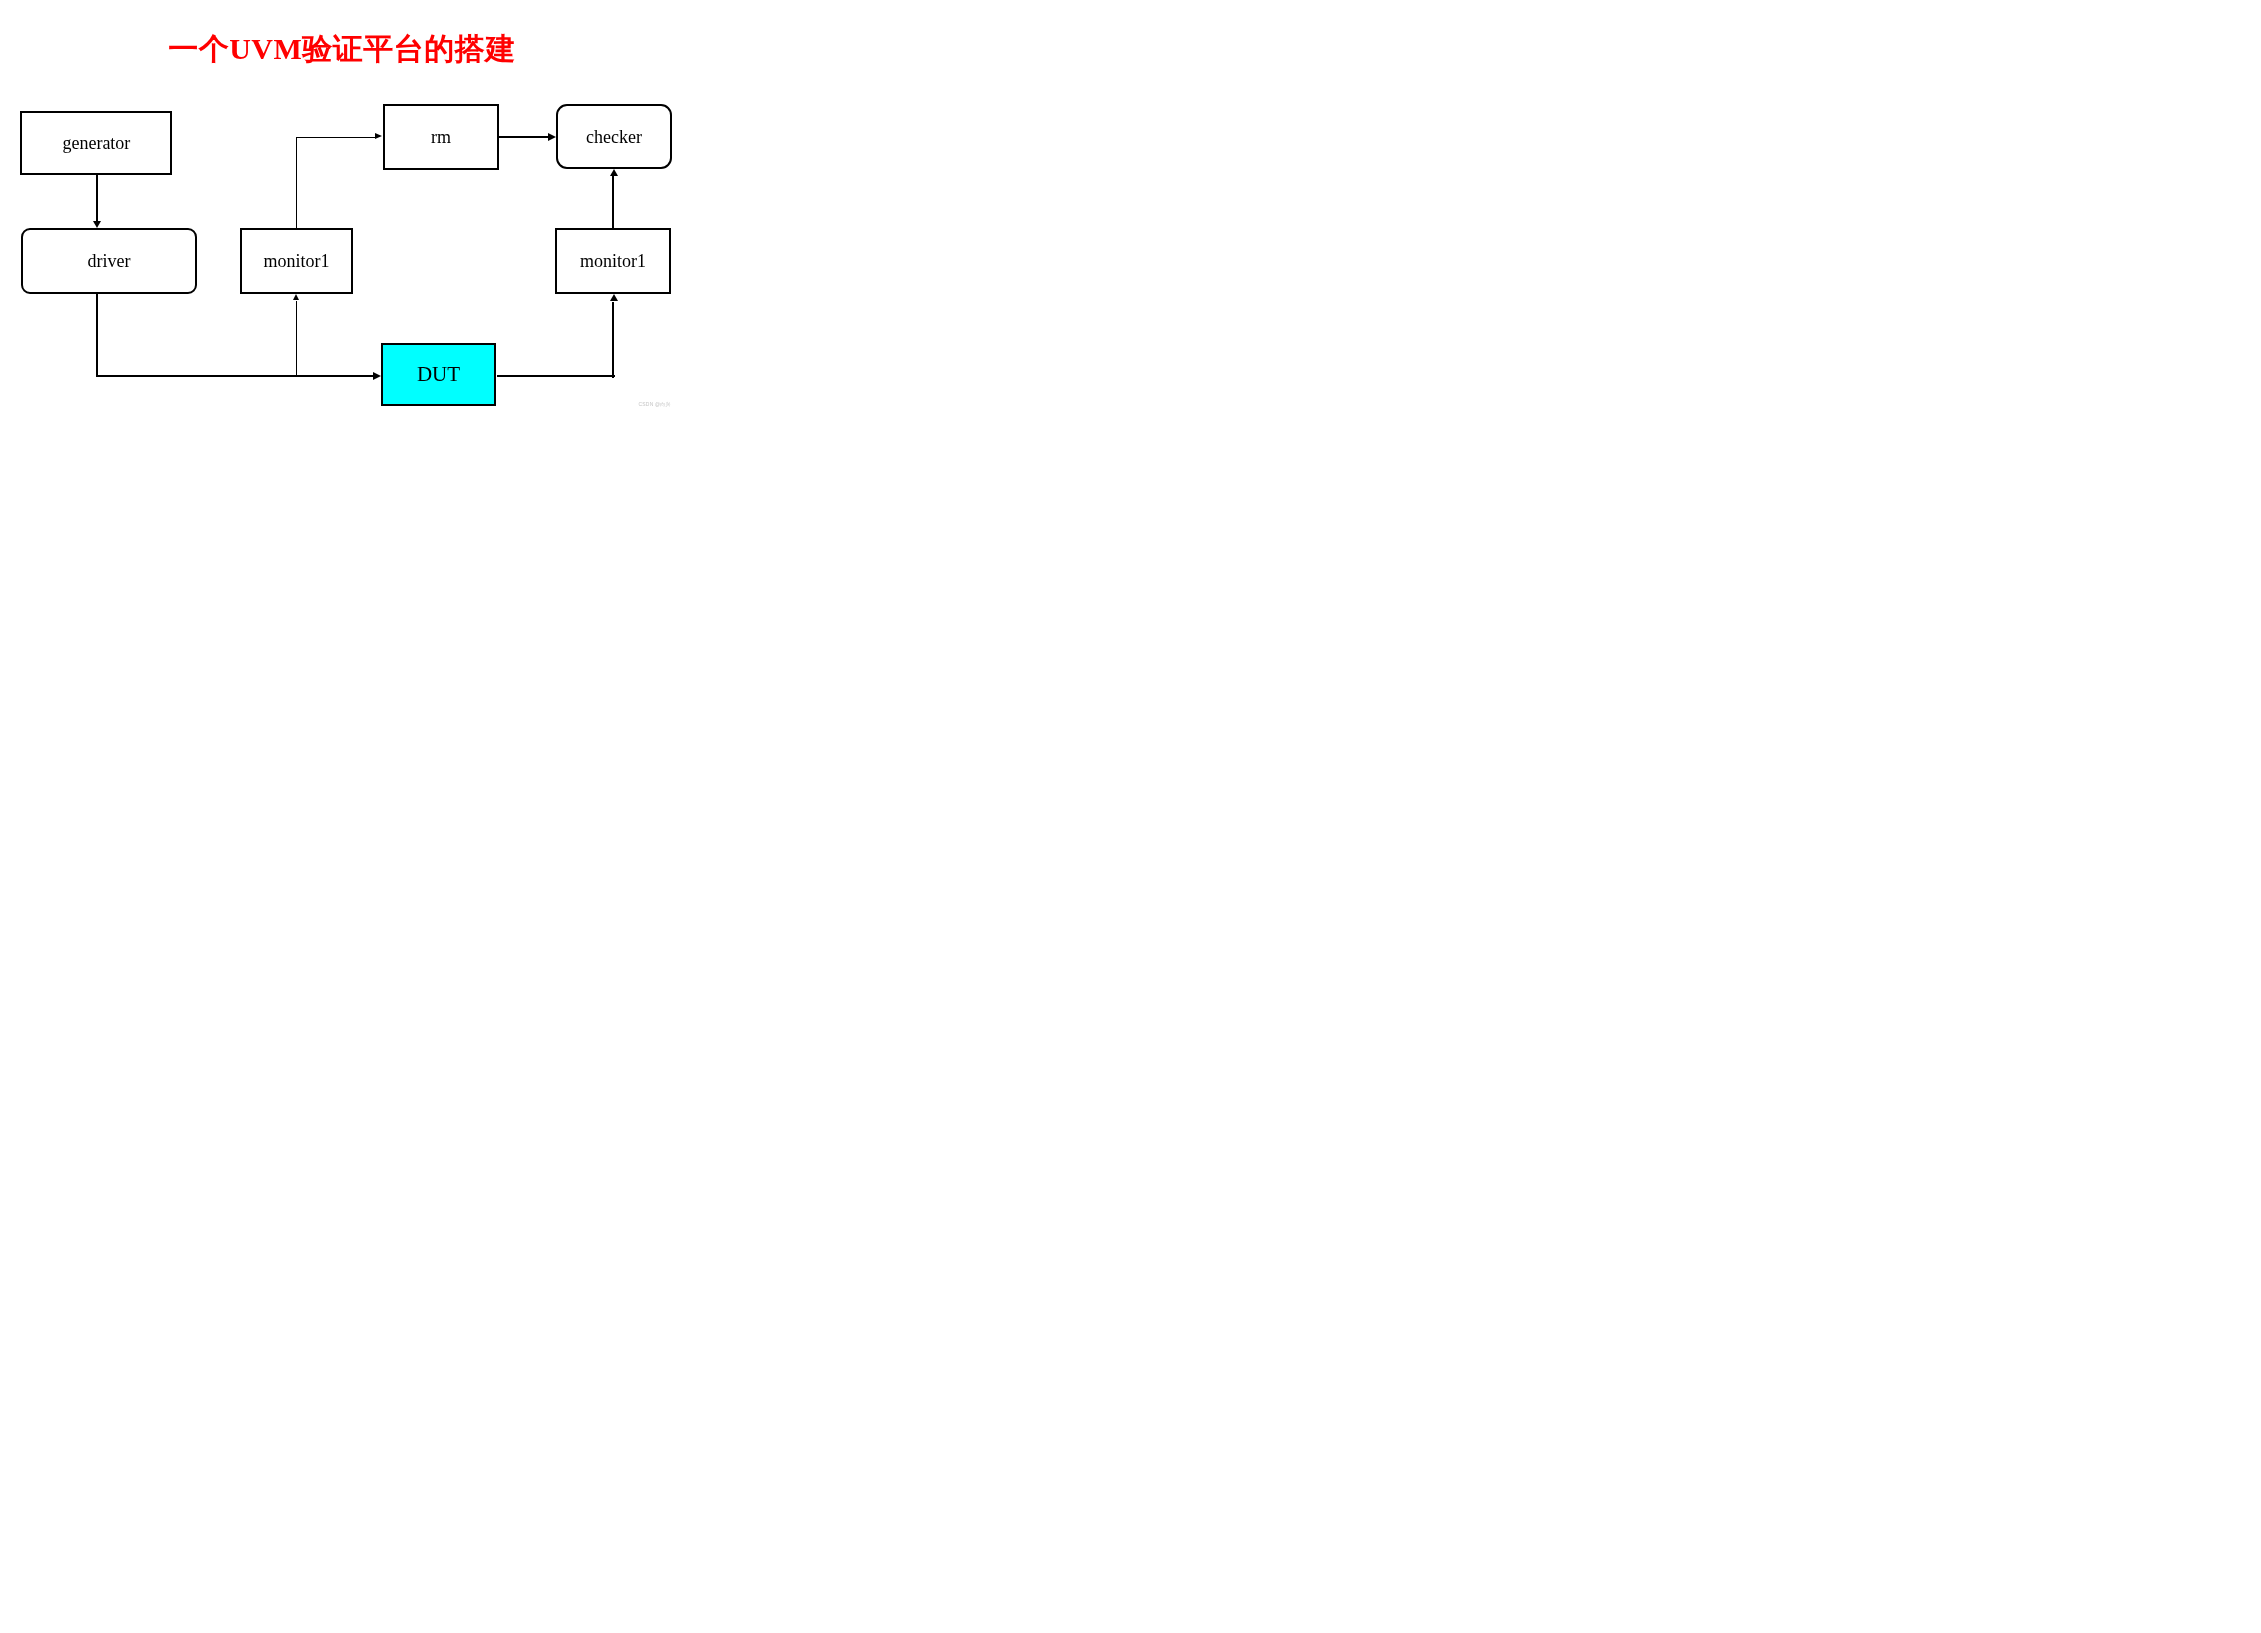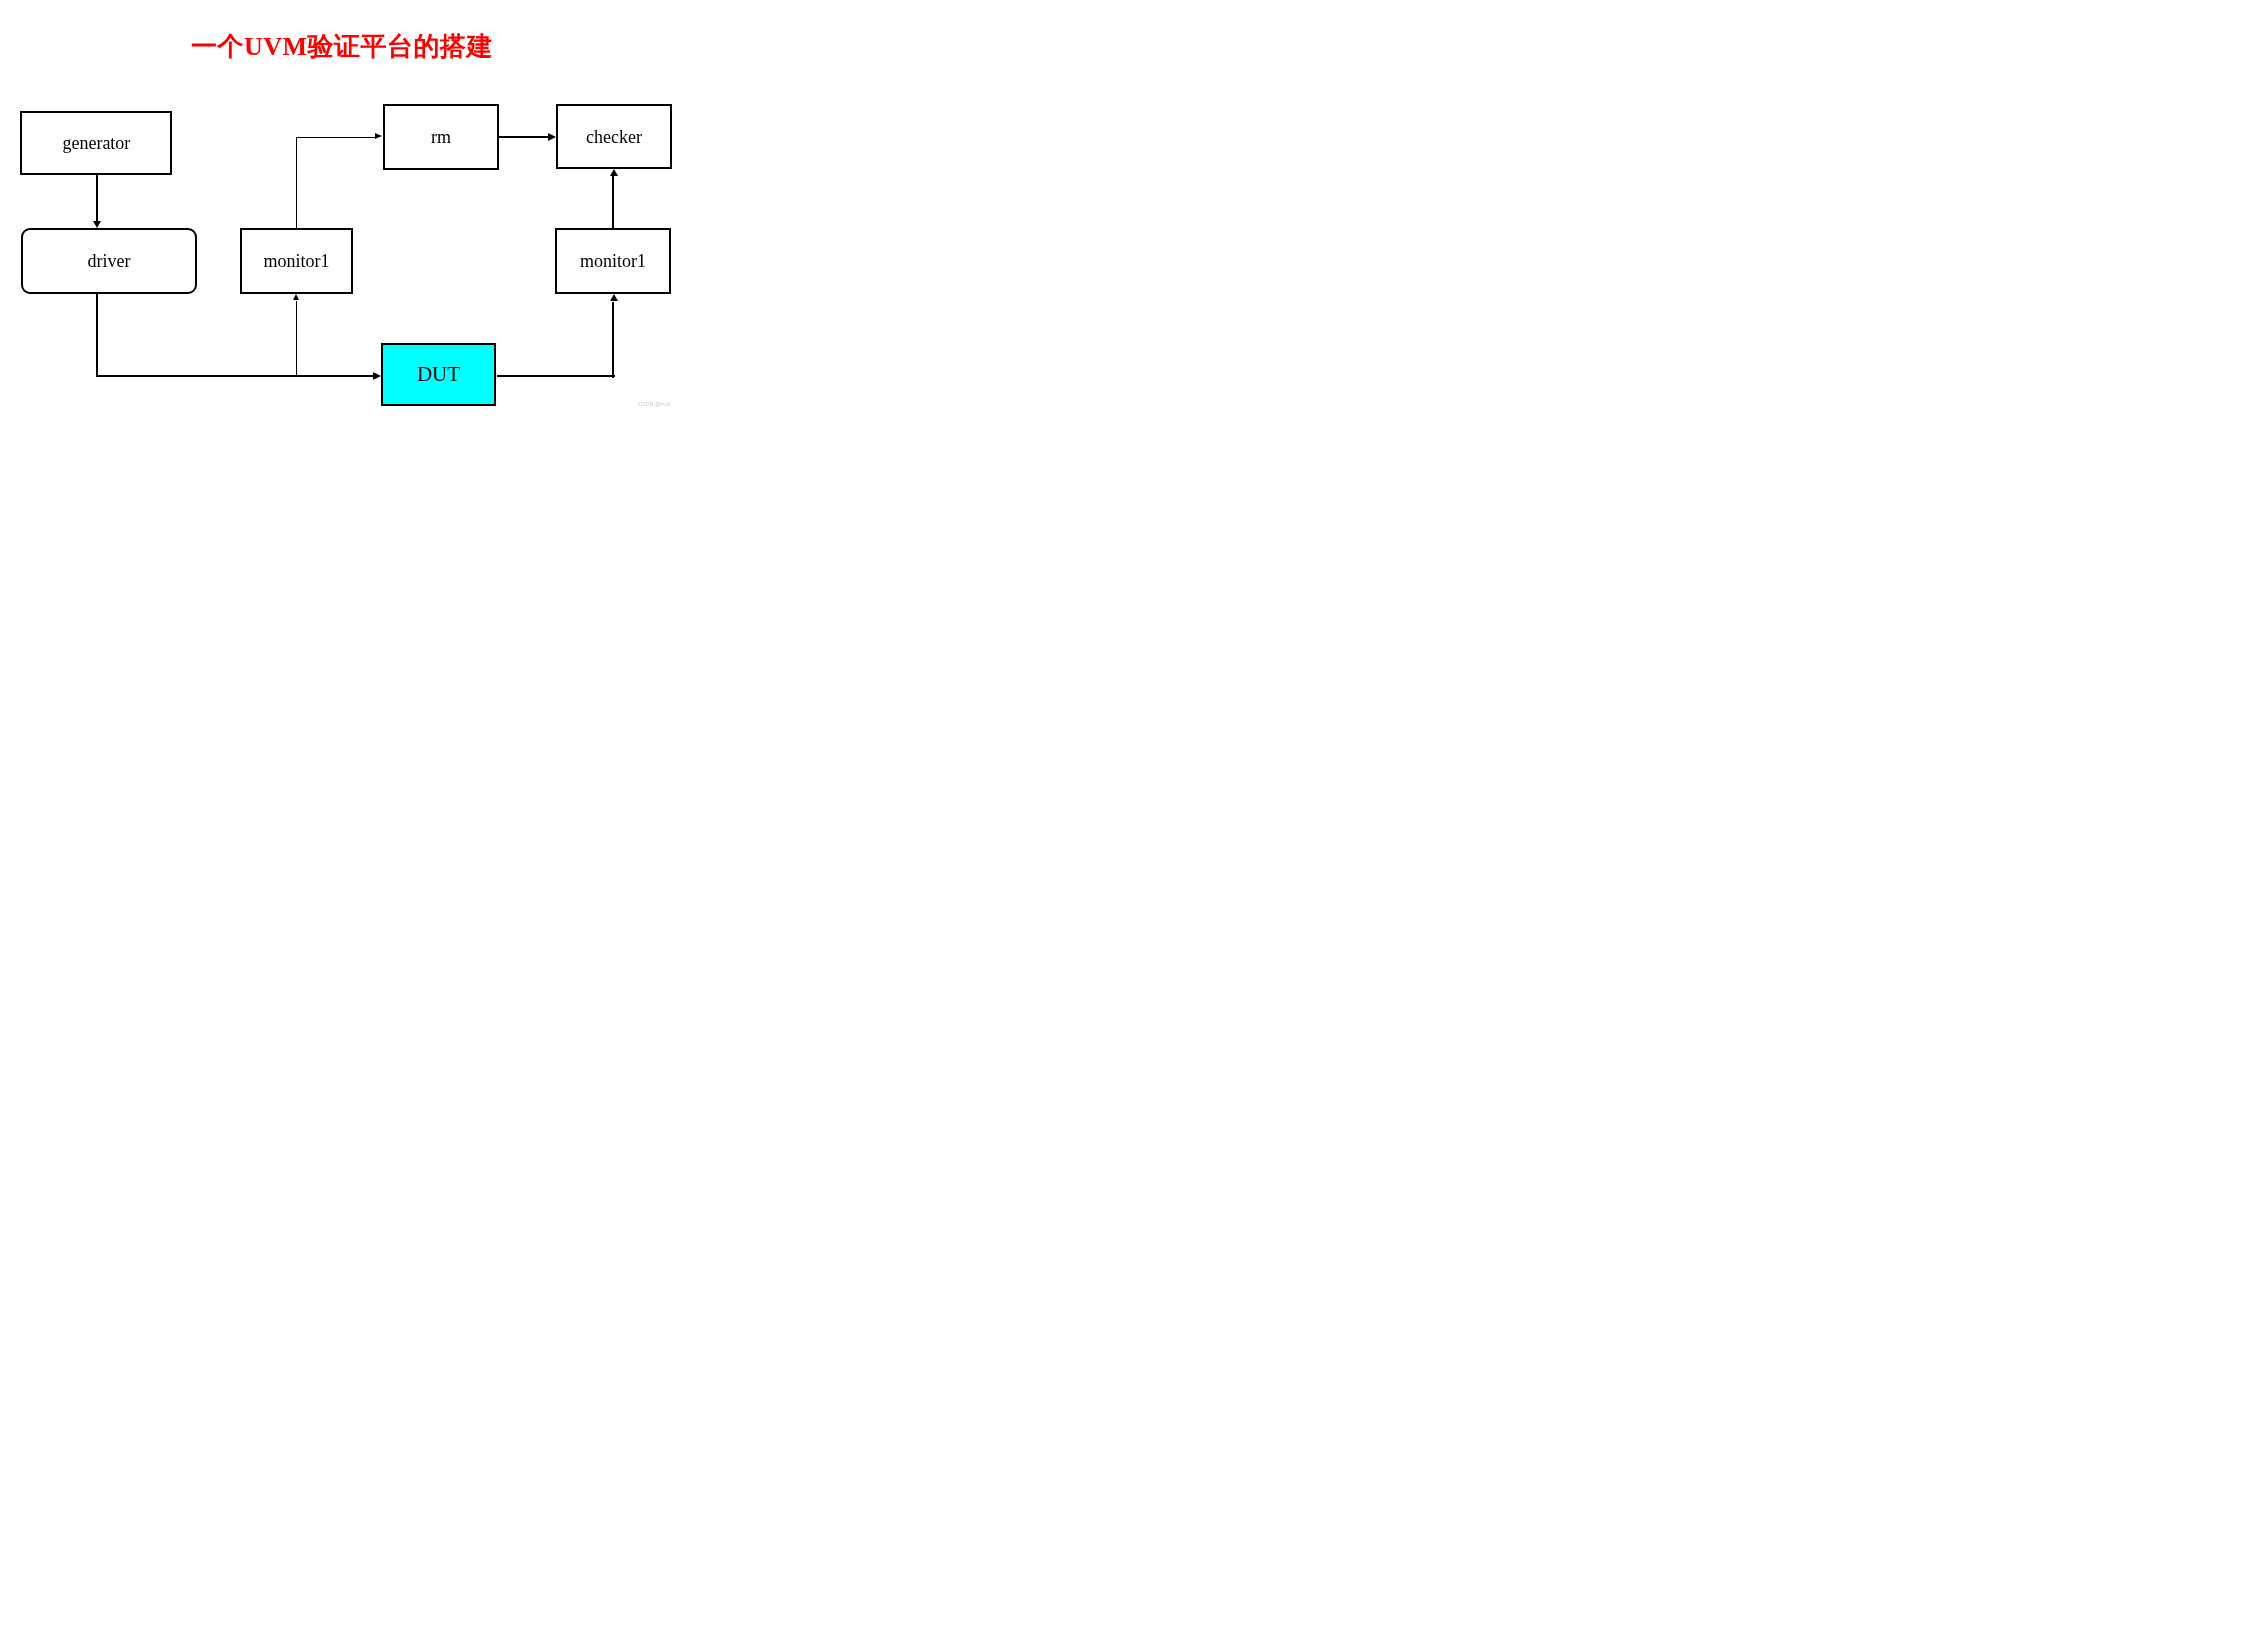--- a/index.html
+++ b/index.html
@@ -10,21 +10,21 @@
     background: #ffffff;
     overflow: hidden;
     font-family: "Liberation Serif", "DejaVu Serif", serif;
     color: #000000;
   }
   .title {
     position: absolute;
     top: 29px;
     left: 342px;
     transform: translateX(-50%);
-    font-size: 26px;
+    font-size: 30px;
     font-weight: bold;
     white-space: nowrap;
     letter-spacing: 0.5px;
   }
   .box {
     position: absolute;
     box-sizing: border-box;
     background: #ffffff;
     border: 2.3px solid #000000;
     display: flex;
@@ -50,21 +50,21 @@
     bottom: 0.9px;
     font-size: 5px;
     font-family: "Liberation Sans", "DejaVu Sans", sans-serif;
     letter-spacing: 0.2px;
   }
   
   .b-generator { left: 20.4px;  top: 111px; width: 152px; height: 64px; text-align: center; }
   .b-driver    { left: 21px;  top: 228px; width: 176px; height: 66px; border-radius: 9px; }
   .b-mon-mid   { left: 240px; top: 228px; width: 113px; height: 66px; }
   .b-rm        { left: 383px; top: 104px; width: 116px; height: 66px; }
-  .b-checker   { left: 556px;top: 104px; width: 116px; height: 65px; }
+  .b-checker   { left: 556px;top: 104px; width: 116px; height: 65px; border-radius: 11px; }
   .b-mon-right { left: 555px;top: 228px; width: 116px; height: 66px; }
   .b-dut       { left: 381px; top: 343px; width: 115px; height: 63px; text-align: right; }
 </style>
 </head>
 <body>
 
 <div class="canvas">
 
   <div class="title" style="color: rgb(255, 0, 0);">一个UVM验证平台的搭建</div>
 

